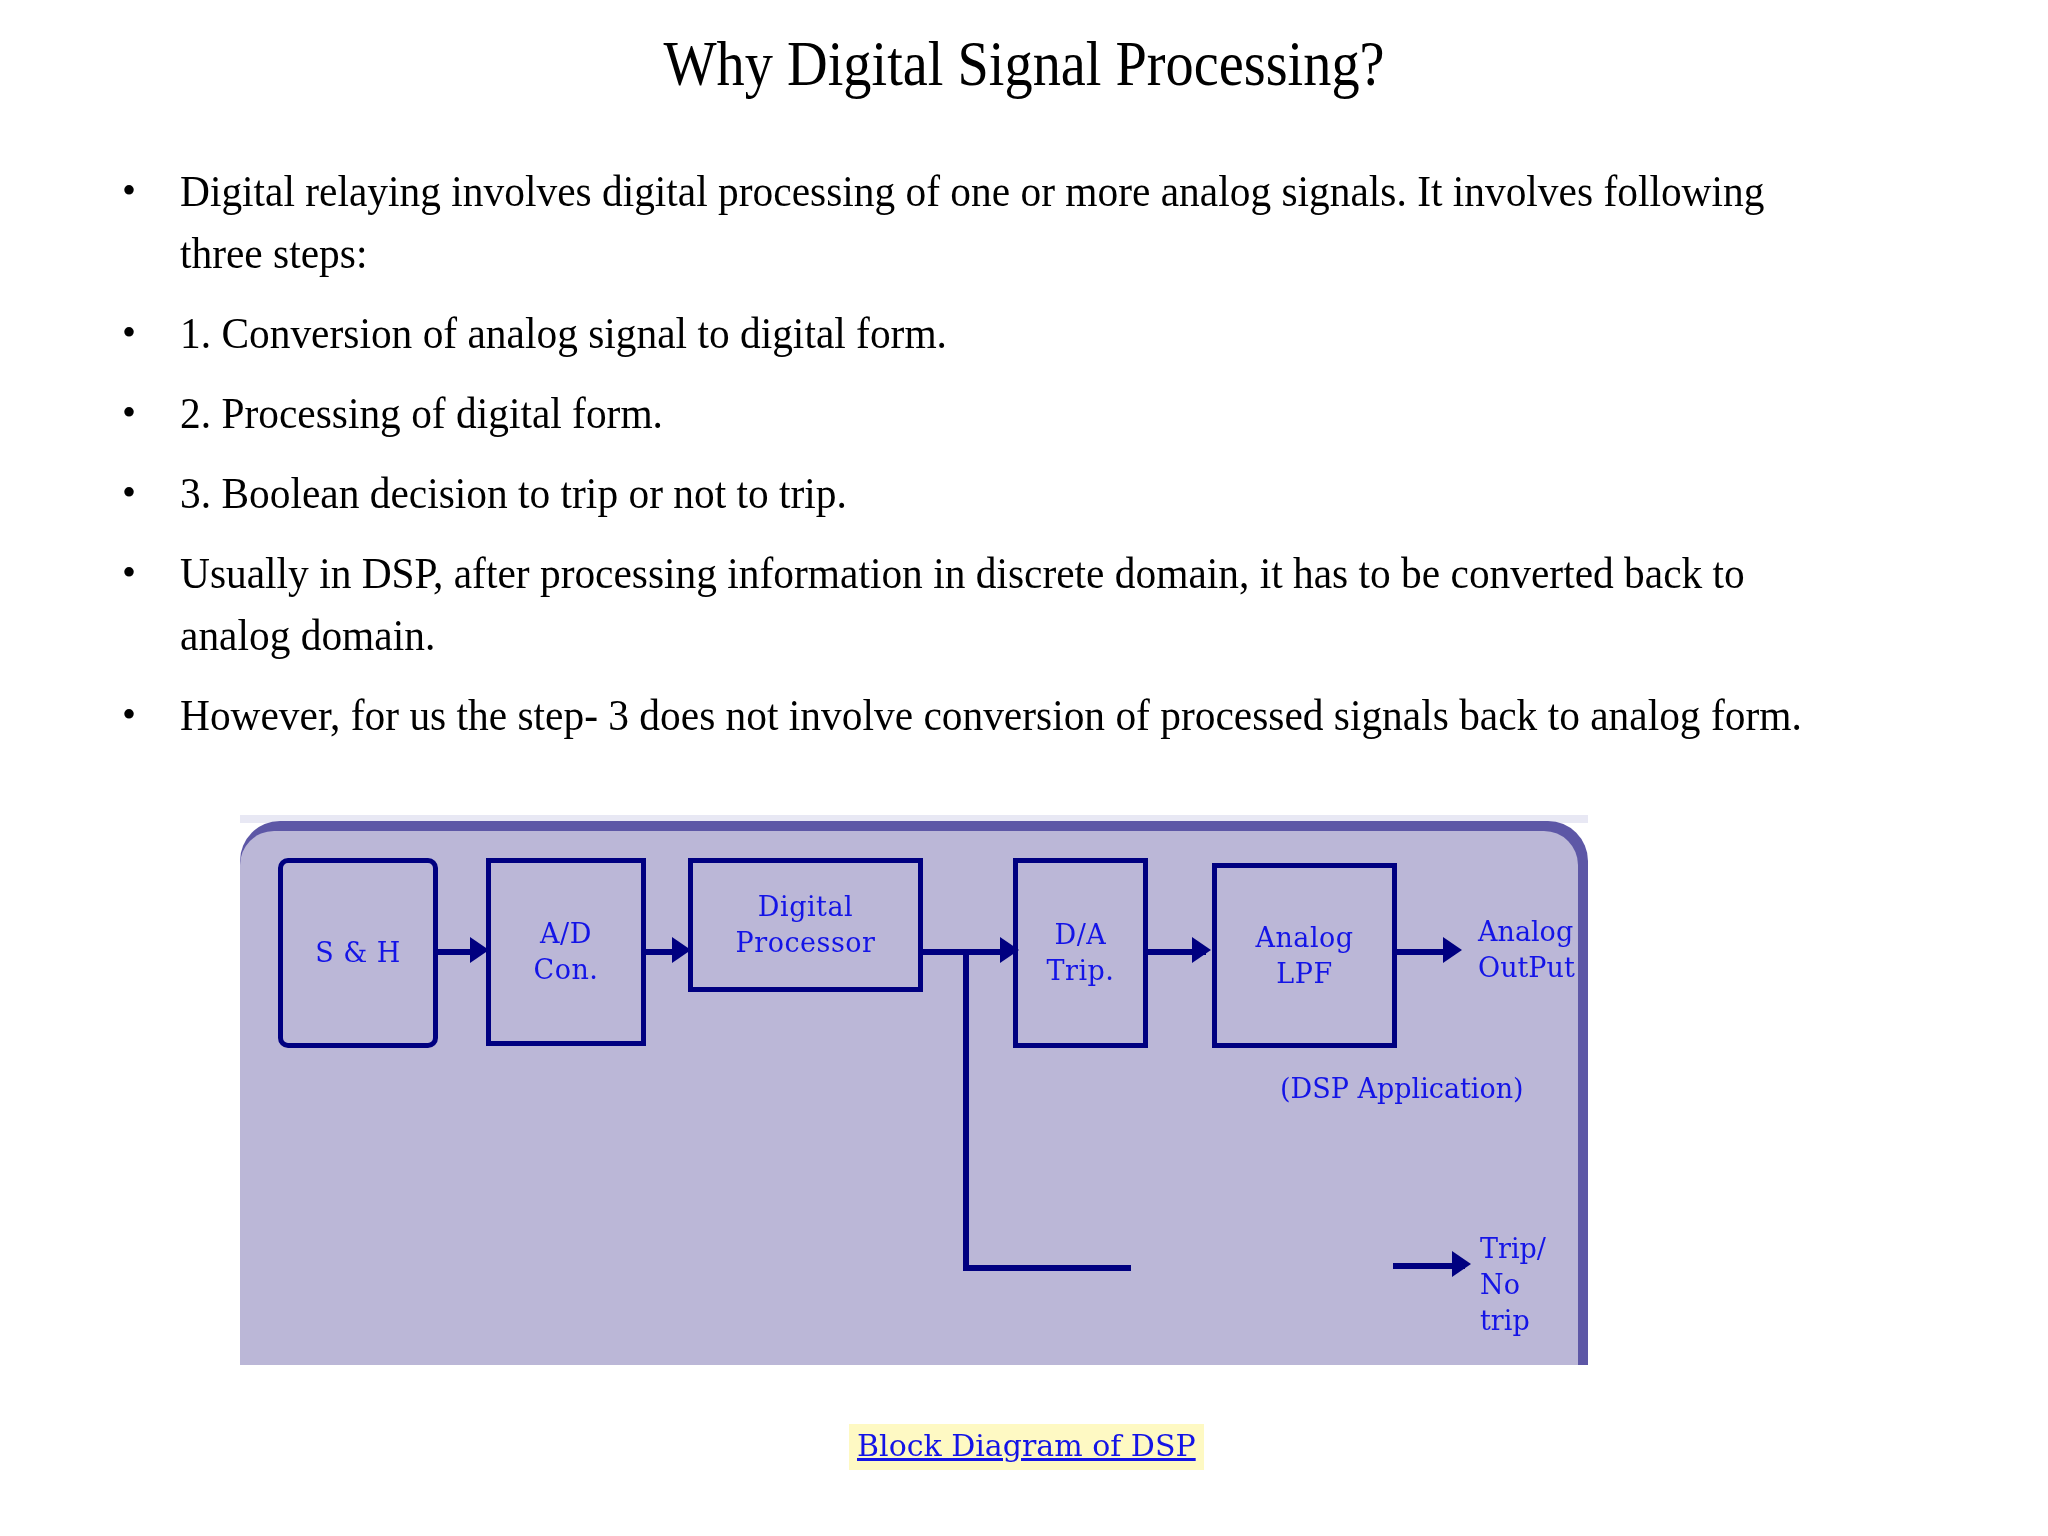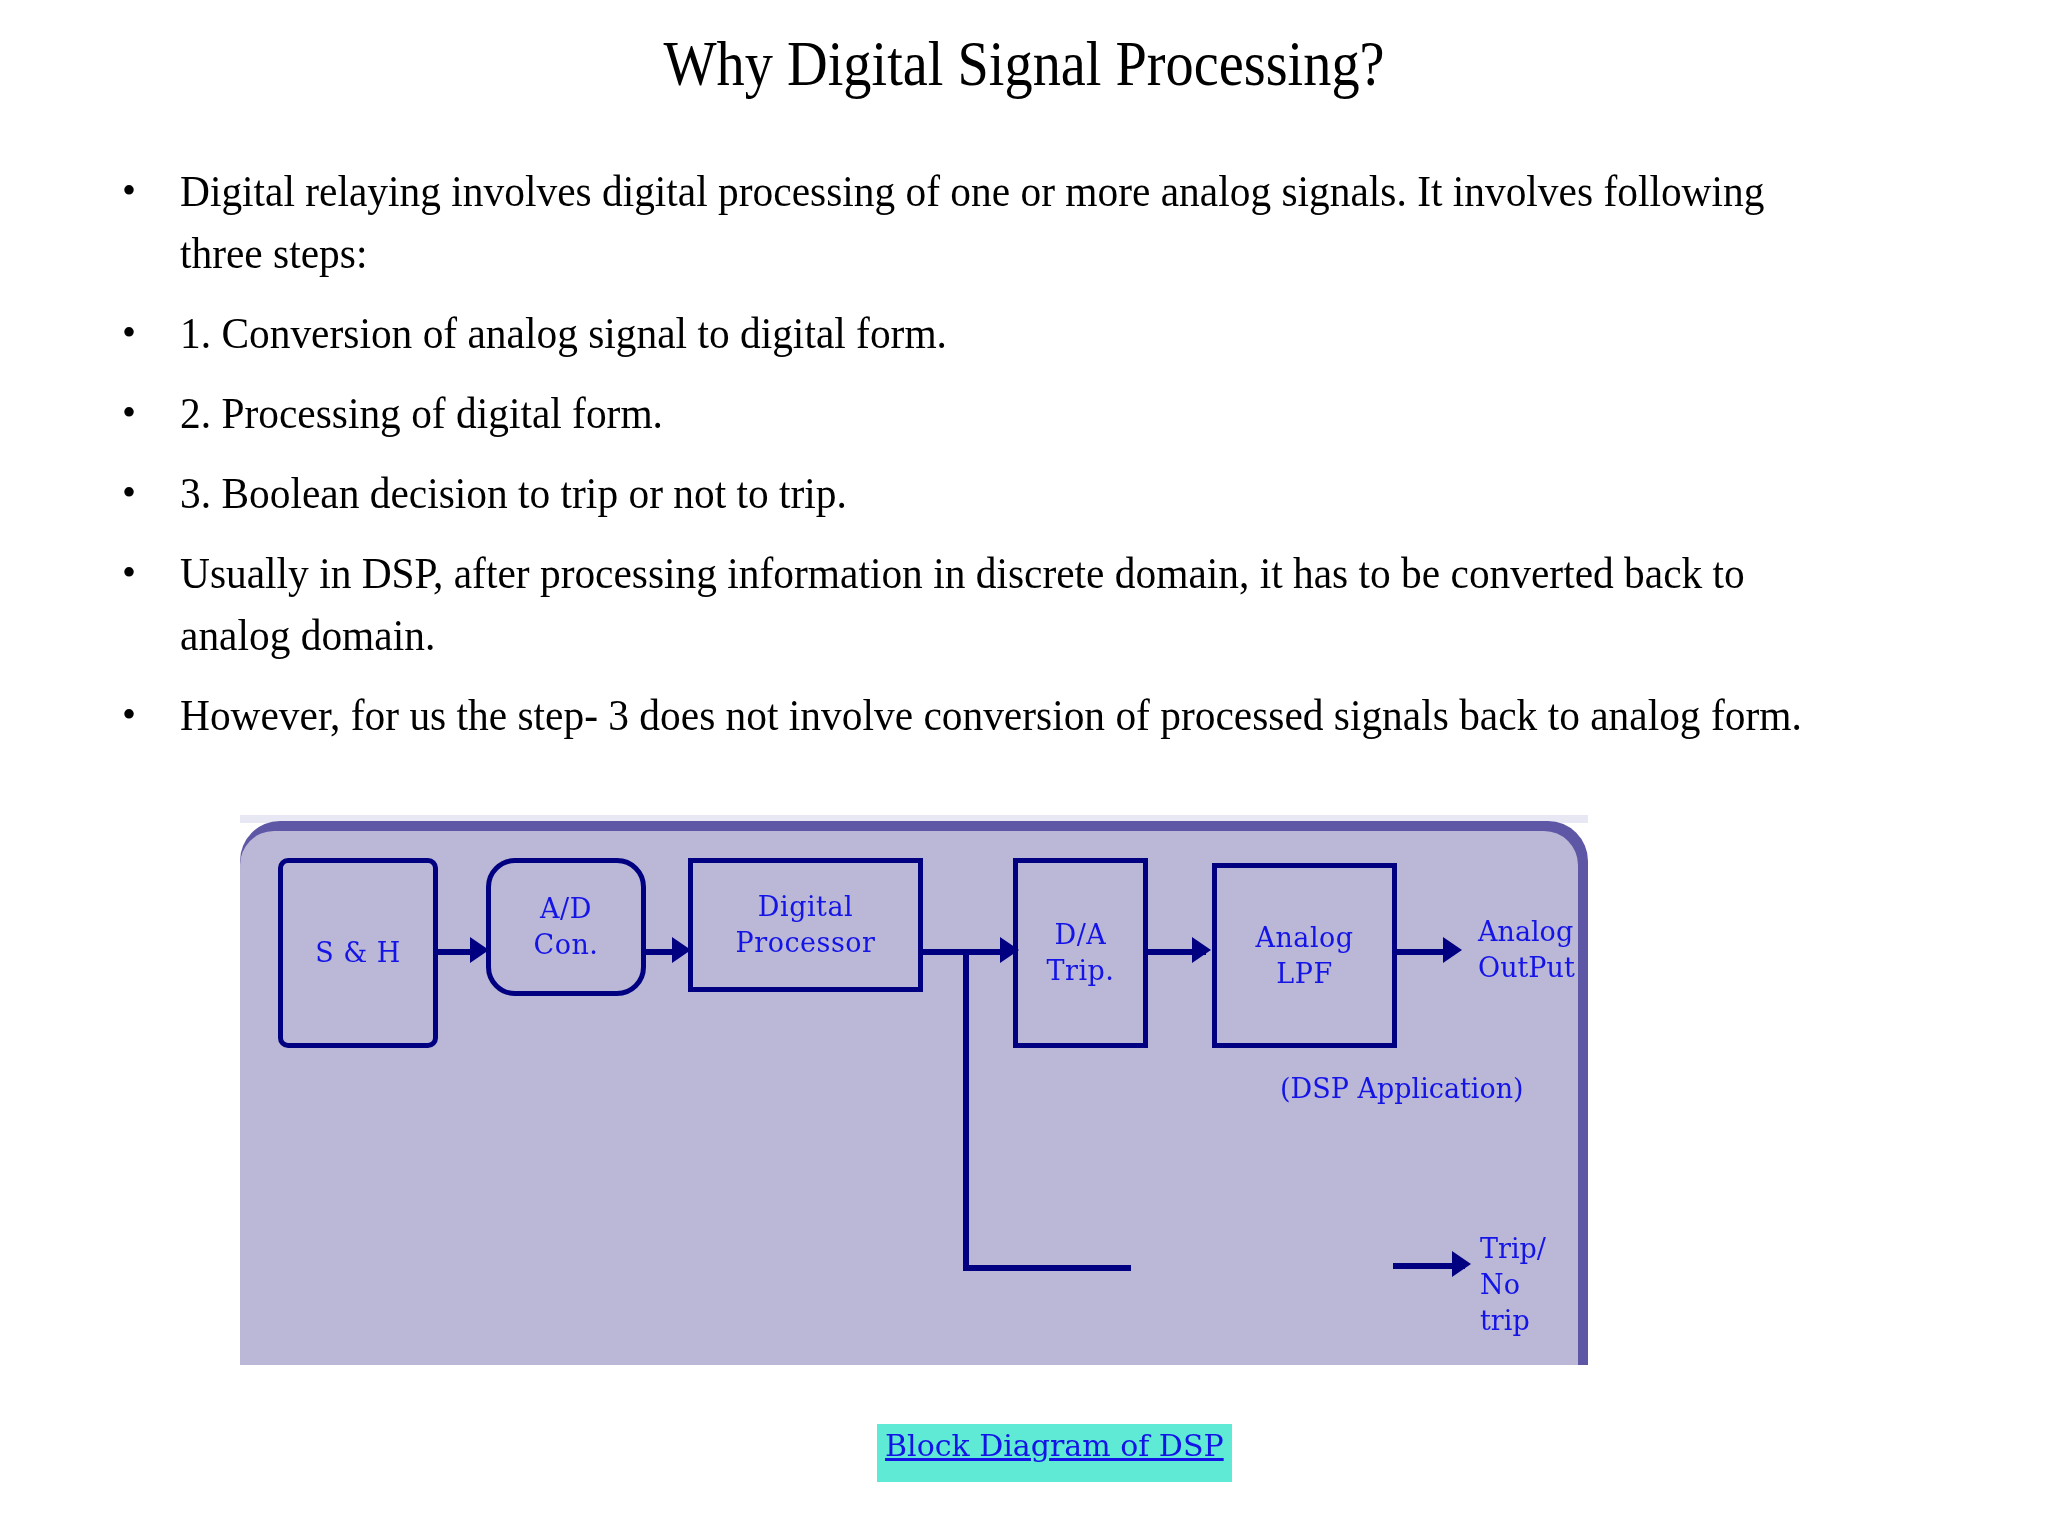--- a/index.html
+++ b/index.html
@@ -142,29 +142,28 @@
     border-top: 13px solid transparent;
     border-bottom: 13px solid transparent;
     border-left: 19px solid #000080;
   }
 
   
   #diagram-caption {
     position: absolute;
     left: 849px;
     top: 1424px;
-    padding: 2px 8px 16px 8px;
-    background: #5eead4;
+    padding: 2px 8px 4px 8px;
+    background: #fef9c3;
     color: #1414e6;
     font-family: "DejaVu Serif", "Liberation Serif", serif;
     font-size: 30px;
     line-height: 40px;
     text-decoration: underline;
     white-space: nowrap;
-    margin-left: 28px;
   }
 </style>
 </head>
 <body>
 
 <div id="slide-title">Why Digital Signal Processing?</div>
 
 <div id="bullet-list">
 
   <div class="bullet-row">
@@ -202,21 +201,21 @@
 <div id="diagram-panel">
 
   <div id="panel-shadowtop"></div>
   <div id="panel-back"></div>
   <div id="panel-face">
 
     <div class="dbox" style="left:38px; top:27px; width:160px; height:190px;border-radius:10px;">
       <span>S &amp; H</span>
     </div>
 
-    <div class="dbox" style="left:246px; top:27px; width:160px; height:138px;border-radius:29px;">
+    <div class="dbox" style="left:246px; top:27px; width:160px; height:188px;">
       <span style="white-space:pre-line;">A/D
 Con.</span>
     </div>
 
     <div class="dbox" style="left:448px; top:27px; width:235px; height:134px;">
       <span style="white-space:pre-line;">Digital
 Processor</span>
     </div>
 
     <div class="dbox" style="left:773px; top:27px; width:135px; height:190px;">

